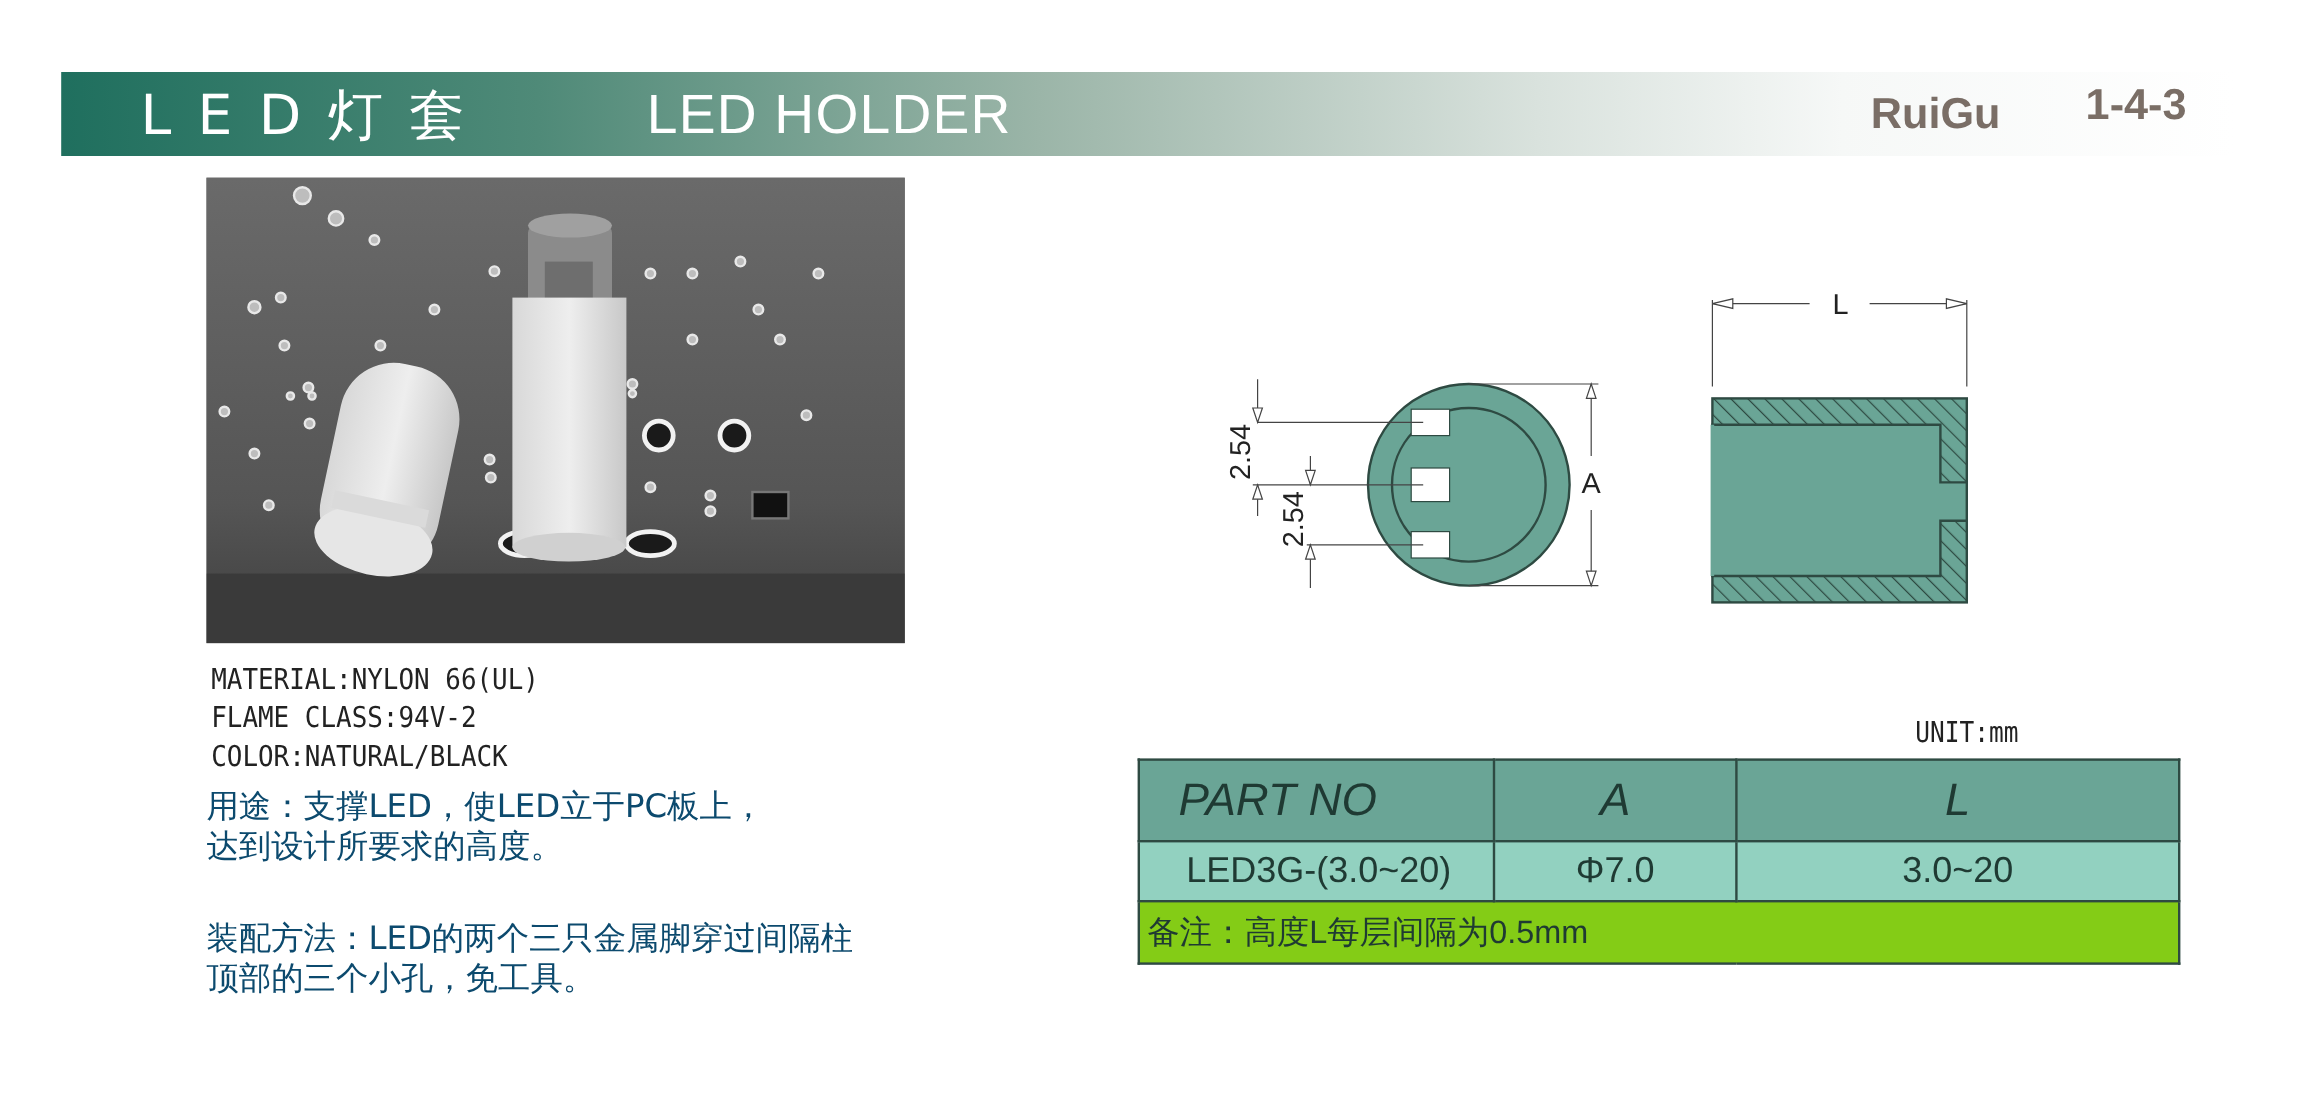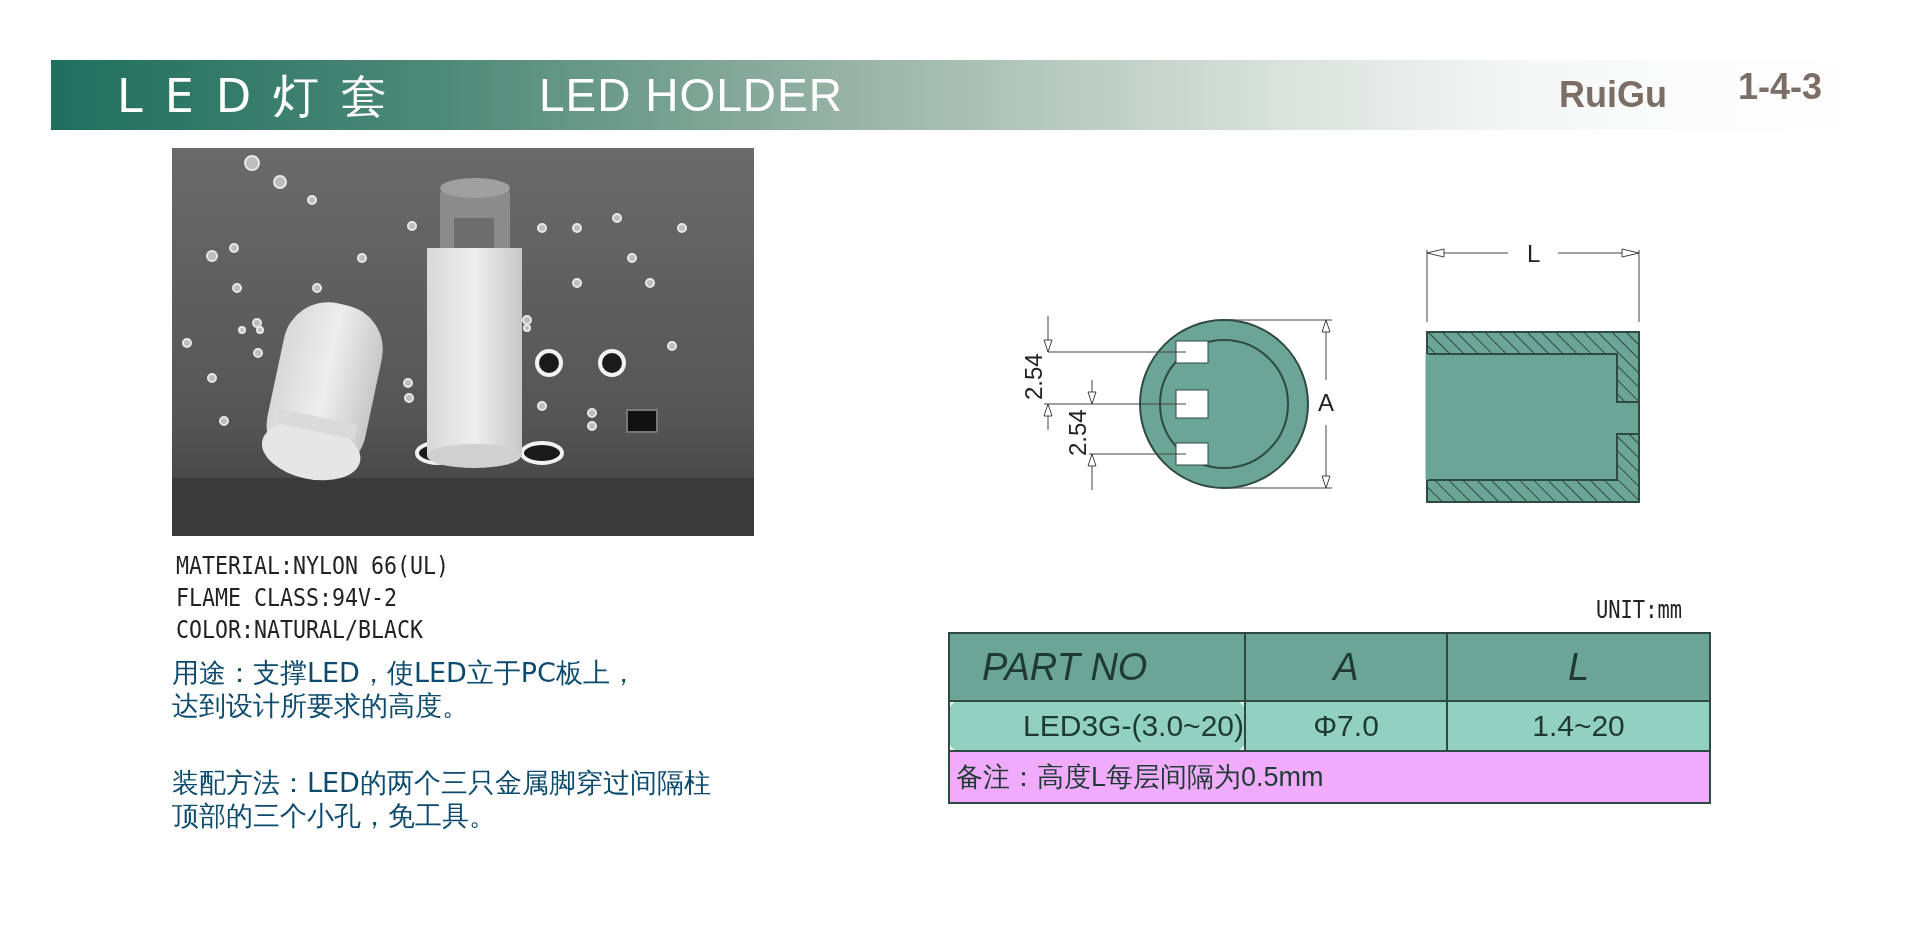--- a/index.html
+++ b/index.html
@@ -14,27 +14,27 @@
   .photo { position:absolute; left:172px; top:148px; width:582px; height:388px; background:#5a5a5a; overflow:hidden; }
 
   .specs { position:absolute; left:176px; top:550px; font-family:"DejaVu Sans Mono", monospace; font-size:24px; line-height:32px; color:#222; transform:scaleX(0.9); transform-origin:left top; }
   .desc { position:absolute; left:172px; font-size:27px; line-height:33px; color:#0c4a6e; }
   .desc1 { top:656px; }
   .desc2 { top:766px; }
 
   .drawing { position:absolute; left:1000px; top:230px; }
   .unit { position:absolute; left:1596px; top:596px; font-family:"DejaVu Sans Mono", monospace; font-size:24px; color:#222; transform:scaleX(0.85); transform-origin:left top; }
 
-  table.spec { position:absolute; left:948px; top:632px; width:763px; border-collapse:collapse; font-family:"Liberation Sans", sans-serif; }
+  table.spec { position:absolute; left:948px; top:632px; width:869px; border-collapse:collapse; font-family:"Liberation Sans", sans-serif; }
   table.spec td, table.spec th { border:2px solid #2e4a42; padding:0; }
   table.spec th { background:#6aa596; height:66px; font-weight:normal; font-style:italic; font-size:38px; color:#1f3a33; }
   table.spec th.pn { text-align:left; padding-left:32px; }
   table.spec tr.data td { background:#92d1c0; height:48px; font-size:30px; color:#1f3a33; text-align:center; }
-  table.spec tr.data td.pn { text-align:right; padding-left:4px;border-radius:10px; }
-  table.spec tr.note td { background:#f0abfc; height:50px; font-size:27px; color:#1f3a33; text-align:left; padding-left:6px; }
+  table.spec tr.data td.pn { text-align:center; padding-left:4px; }
+  table.spec tr.note td { background:#84cc16; height:50px; font-size:27px; color:#1f3a33; text-align:left; padding-left:6px; }
 </style>
 </head>
 <body>
 
 <div class="header">
   <span class="h-cn">LED灯套</span>
   <span class="h-en">LED HOLDER</span>
   <span class="h-brand">RuiGu</span>
   <span class="h-page">1-4-3</span>
 </div>
@@ -193,19 +193,19 @@
 <table class="spec">
   <tbody>
       <tr>
     <th class="pn" style="width:262px">PART NO</th>
     <th style="width:200px">A</th>
     <th>L</th>
   </tr>
   <tr class="data">
     <td class="pn">LED3G-(3.0~20)</td>
     <td>Φ7.0</td>
-    <td>1.4~20</td>
+    <td>3.0~20</td>
   </tr>
   <tr class="note">
     <td colspan="3">备注：高度L每层间隔为0.5mm</td>
   </tr>
 </tbody>
   </table>
 
 </body></html>

